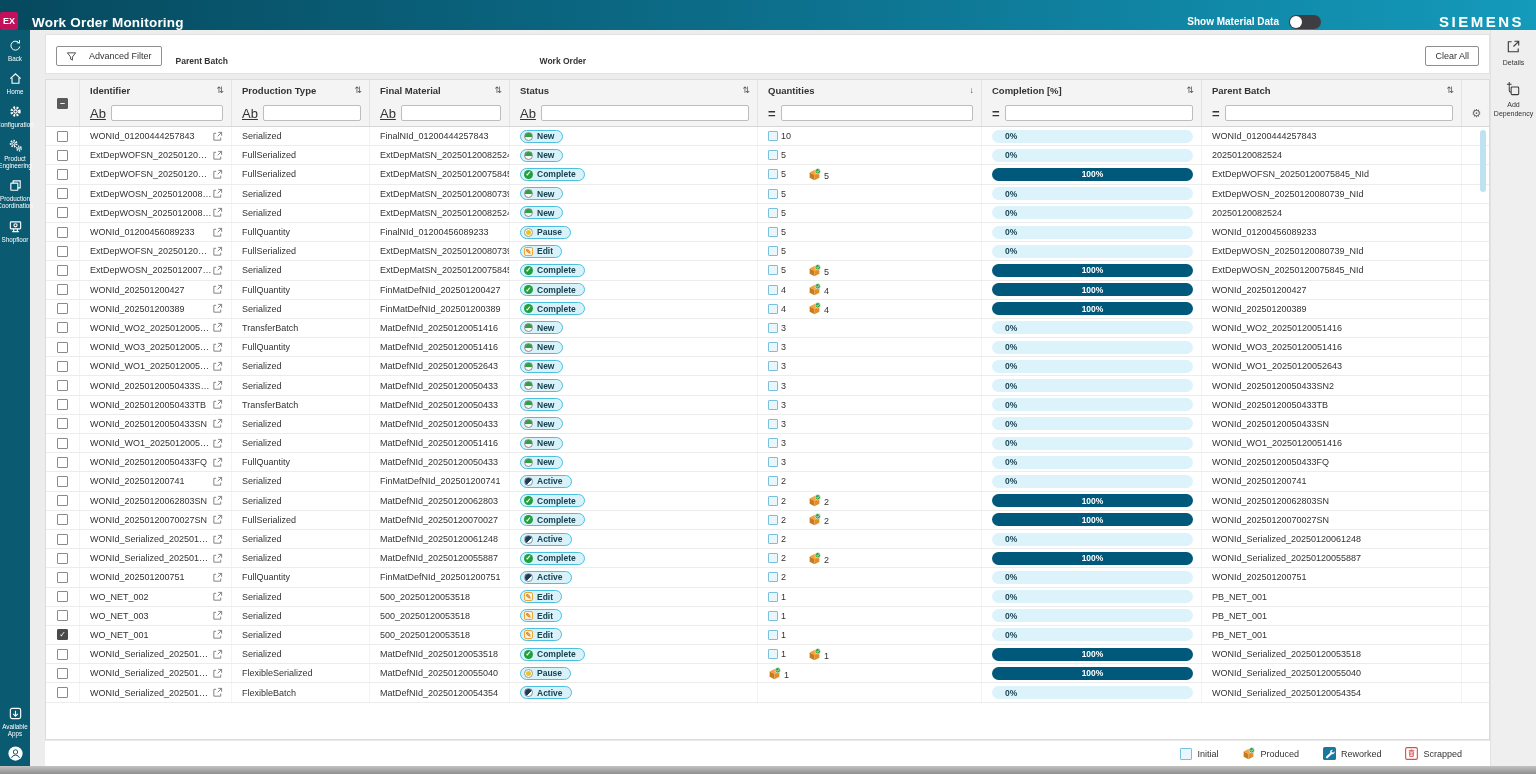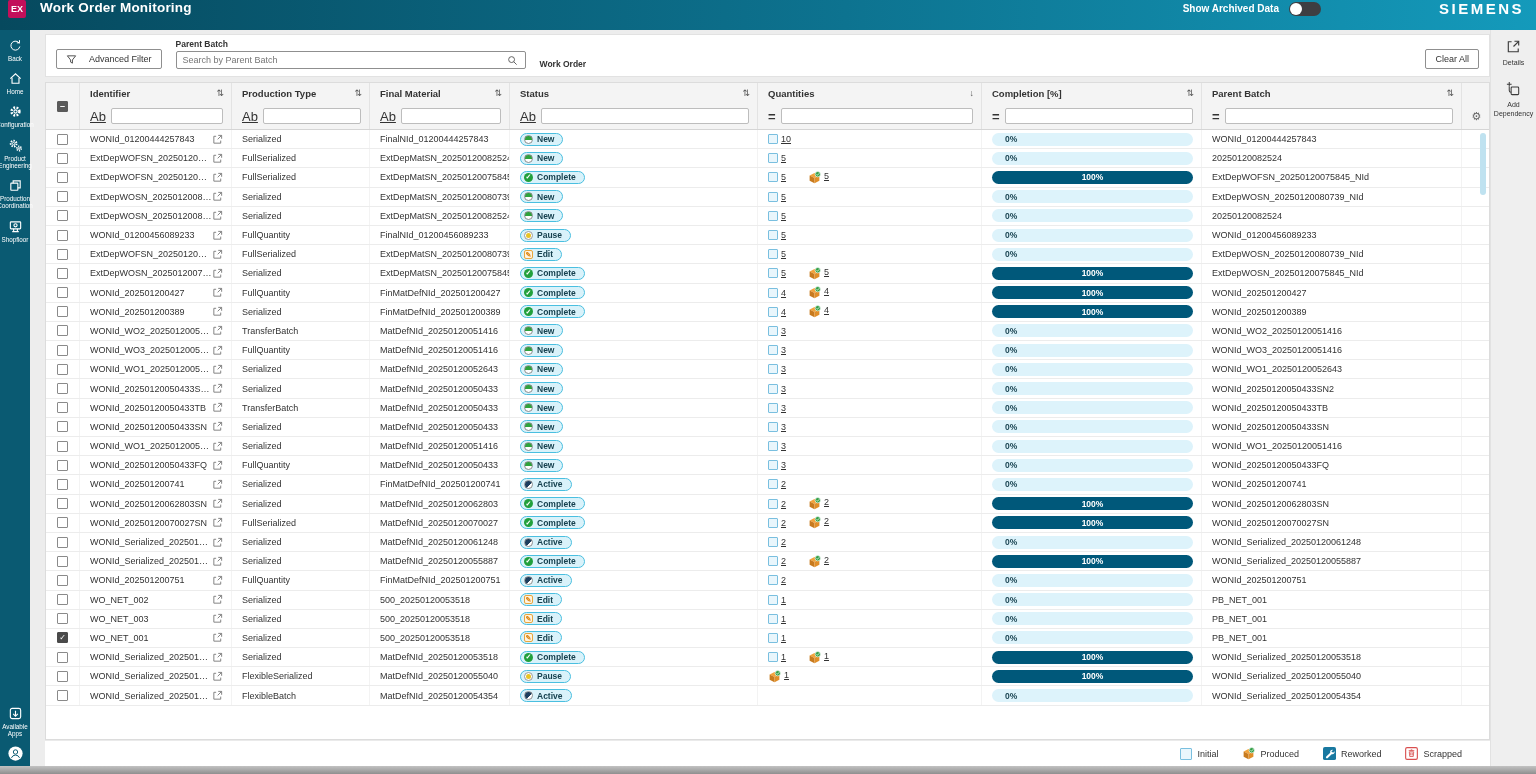--- a/index.html
+++ b/index.html
@@ -2,23 +2,23 @@
 <html><head>
 <meta charset="utf-8">
 <style>
   * { box-sizing: border-box; }
   html,body { margin:0; padding:0; }
   body { width:1536px; height:774px; overflow:hidden; background:#EDEDED;
          font-family:"Liberation Sans", sans-serif; }
   .app { display:flex; flex-direction:column; height:774px; }
 
   
-  .topbar { flex:0 0 30px; display:flex; align-items:flex-start;
+  .topbar { flex:0 0 30px; display:flex; align-items:flex-end;
     background:linear-gradient(90deg,#06495E 0%,#0D7390 55%,#149ABB 100%);
-    padding:0 12px 0 8px; }
+    padding:0 12px 0 0; }
   .logo { width:18px; height:18px; background:#C2105A; border-radius:2px; color:#fff;
     font-size:9px; font-weight:bold; display:grid; place-items:center; }
   .title { color:#fff; font-size:13.5px; font-weight:bold; margin-left:14px; letter-spacing:.2px; }
   .topbar-right { margin-left:auto; display:flex; align-items:center; gap:10px; }
   .tog-label { color:#fff; font-size:10px; font-weight:bold; }
   .toggle { width:32px; height:14px; border-radius:8px; background:#3E3E42; position:relative; cursor:pointer; }
   .knob { position:absolute; left:1px; top:1px; width:12px; height:12px; border-radius:50%; background:#fff; }
   .brand { color:#fff; font-size:15px; font-weight:bold; letter-spacing:2.5px; margin-left:108px; }
 
   
@@ -88,21 +88,21 @@
   .st-ic { width:9px; height:9px; border-radius:50%; flex:0 0 9px; display:grid; place-items:center; }
   .st-new { background:linear-gradient(180deg,#2EA33C 55%,#ffffff 55%); border:1px solid #8E8E8E; }
   .st-active { background:linear-gradient(135deg,#1C3E5E 58%,#ffffff 58%); border:1px solid #8E8E8E; }
   .st-complete { background:#21A03C; color:#fff; font-size:7px; }
   .st-complete::after { content:"✓"; }
   .st-pause { background:#fff; border:1px solid #9A9A9A; }
   .st-pause::after { content:""; width:5px; height:5px; border-radius:50%; background:#E9C426; }
   .st-edit { border-radius:2px; background:#FEF3DE; border:1px solid #E9A63C; color:#DE8A1E; font-size:7px; }
   .st-edit::after { content:"✎"; }
 
-  .qpart { display:flex; align-items:flex-start; gap:3px; width:40px; flex:0 0 40px;text-decoration:underline; }
+  .qpart { display:flex; align-items:flex-end; gap:3px; width:40px; flex:0 0 40px; }
   .qinit { width:10px; height:10px; border:1.5px solid #79BFDF; background:#E9F6FC; border-radius:1px; }
 
   .comp { width:205px; height:13px; border-radius:8px; display:flex; align-items:center;
     font-size:8.5px; font-weight:bold; }
   .comp.zero { background:#DDF3FB; color:#1C4654; padding-left:13px; }
   .comp.full { background:#00587A; color:#fff; justify-content:center; }
 
   .vscroll { position:absolute; right:3px; top:50px; width:6px; height:62px; background:#BFE2F0; border-radius:3px; }
 
   
@@ -124,21 +124,21 @@
 <body>
 
 <div class="app">
 
   <header class="topbar">
     <div class="logo">
         <span>EX</span>
       </div>
     <div class="title">Work Order Monitoring</div>
     <div class="topbar-right">
-      <span class="tog-label">Show Archived Data</span>
+      <span class="tog-label">Show Material Data</span>
       <div class="toggle">
           <div class="knob"></div>
         </div>
       <div class="brand">SIEMENS</div>
     </div>
   </header>
 
   <div class="shell">
 
     <nav class="sidebar">
@@ -229,29 +229,20 @@
         <button class="btn">
           <span class="f-ic">
             <svg viewBox="0 0 12 12" width="11" height="11" fill="none" stroke="#444" stroke-width="1">
                 <path d="M1.5 2h9L7 6.5V10L5 8.8V6.5z"></path>
               </svg>
           </span>
           <span>Advanced Filter</span>
         </button>
         <div class="f-field w-pb">
           <span class="f-label">Parent Batch</span>
-          <div class="f-box">
-            <input placeholder="Search by Parent Batch" style="">
-            <span class="f-ic">
-              <svg viewBox="0 0 12 12" width="11" height="11" fill="none" stroke="#555" stroke-width="1">
-                  <circle cx="5" cy="5" r="3.2"></circle>
-                  <path d="M7.4 7.4 10.5 10.5"></path>
-                </svg>
-            </span>
-          </div>
         </div>
         <div class="f-field w-wo">
           <span class="f-label">Work Order</span>
         </div>
         <button class="btn clear-btn">
           <span>Clear All</span>
         </button>
       </section>
 
       <section class="tablewrap">

